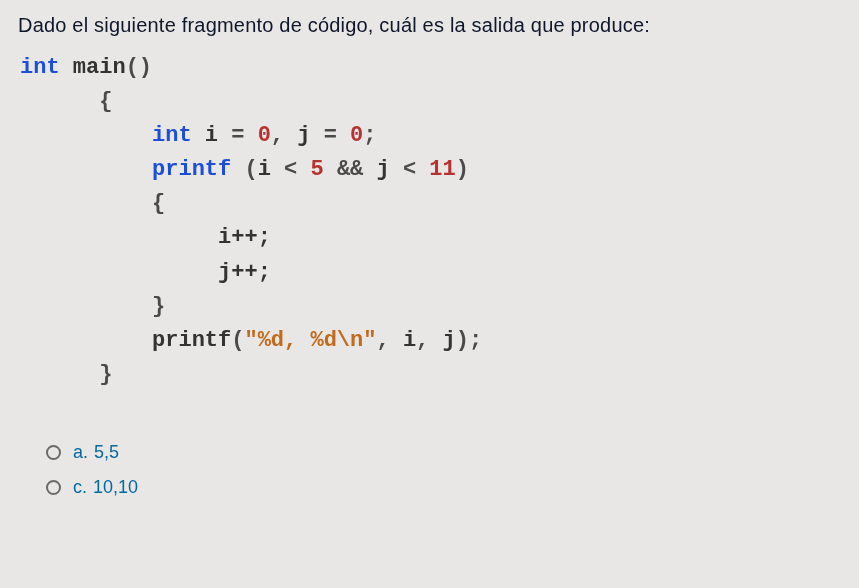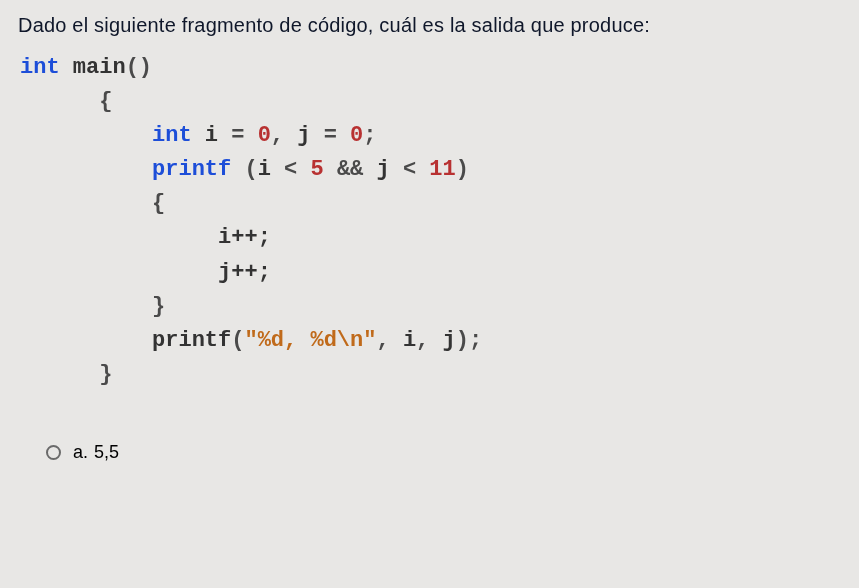--- a/index.html
+++ b/index.html
@@ -35,21 +35,21 @@
   .options {
     margin-top: 50px;
     margin-left: 28px;
   }
   .option {
     display: flex;
     align-items: center;
     gap: 12px;
     margin-bottom: 14px;
     font-size: 18px;
-    color: #000000;
+    color: #0369a1;
   }
   .radio {
     width: 15px;
     height: 15px;
     border: 2px solid #6a6a6a;
     border-radius: 50%;
     background: #e8e7e5;
     flex-shrink: 0;
   }
   .opt-letter { margin-right: 6px; }
@@ -68,13 +68,17 @@
                <span>j++;</span>
           <span class="punc">}</span>
           <span>printf</span><span class="punc">(</span><span class="str">"%d, %d\n"</span><span class="punc">, </span><span>i</span><span class="punc">, </span><span>j</span><span class="punc">)</span><span class="punc">;</span>
       <span class="punc">}</span></div>
 
 <div class="options">
   <div class="option">
     <span class="radio"></span>
     <span><span class="opt-letter">a.</span><span>5,5</span></span>
   </div>
+  <div class="option">
+    <span class="radio"></span>
+    <span><span class="opt-letter">c.</span><span>10,10</span></span>
+  </div>
 </div>
 
 </body></html>

